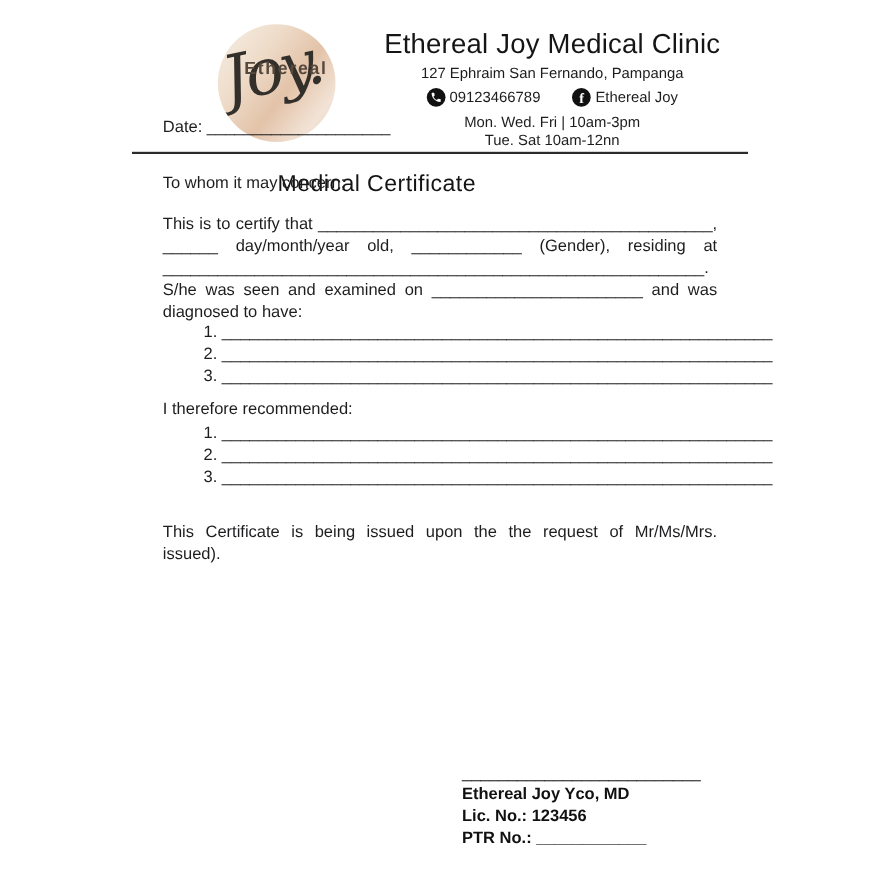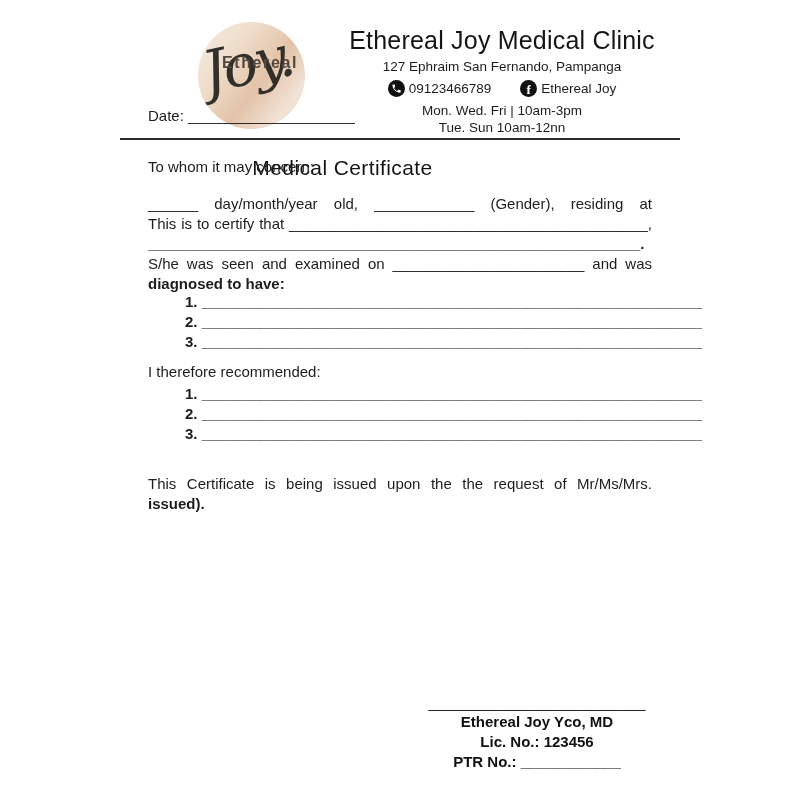--- a/index.html
+++ b/index.html
@@ -42,29 +42,29 @@
   .doc-title{
     position:absolute;left:0;top:156px;width:685px;text-align:center;margin:0;
     font-size:21px;font-weight:500;letter-spacing:0.4px;color:#141414;
   }
   .content{position:absolute;left:148px;top:0;width:504px;font-size:15px;line-height:20px;}
   .content div{white-space:nowrap;}
   .date-line{margin-top:106px;text-align:left;}
   .salutation{margin-top:31px;}
   .para1{margin-top:17px;}
   .jline{text-align:justify;text-align-last:justify;}
-  .lline{text-align:left;font-weight:bold;}
+  .lline{text-align:left;}
   .num-list{margin-top:-2px;padding-left:37px;}
   .recommend-label{margin-top:10px;}
   .num-list2{margin-top:2px;padding-left:37px;}
   .closing{margin-top:30px;}
 
   
   .signature{
-    position:absolute;left:420px;top:694px;width:234px;text-align:center;
+    position:absolute;left:420px;top:694px;width:234px;
     font-size:15px;color:#111111;
   }
   .sig-line{line-height:18px;white-space:nowrap;}
   .sig-bold{font-weight:700;font-size:15px;line-height:20px;white-space:nowrap;}
 </style>
 </head>
 <body>
 
 <div class="page">
 
@@ -87,36 +87,36 @@
         </span>
         <span class="contact-item">
           <span class="icon-circle">
             <span class="fb-glyph">f</span>
           </span>
           <span>Ethereal Joy</span>
         </span>
       </div>
       <div class="hours">
         <div>Mon. Wed. Fri | 10am-3pm</div>
-        <div>Tue. Sun 10am-12nn</div>
+        <div>Tue. Sat 10am-12nn</div>
       </div>
     </div>
   </div>
 
   <div class="divider"></div>
 
   <h1 class="doc-title">Medical Certificate</h1>
 
   <div class="content">
     <div class="date-line">Date: ____________________</div>
     <div class="salutation">To whom it may concern;</div>
 
     <div class="para1">
+      <div class="jline">This is to certify that ___________________________________________,</div>
       <div class="jline">______ day/month/year old, ____________ (Gender), residing at</div>
-      <div class="jline">This is to certify that ___________________________________________,</div>
       <div class="lline">___________________________________________________________.</div>
       <div class="jline">S/he was seen and examined on _______________________ and was</div>
       <div class="lline">diagnosed to have:</div>
     </div>
 
     <div class="num-list">
       <div class="lline">1. ____________________________________________________________</div>
       <div class="lline">2. ____________________________________________________________</div>
       <div class="lline">3. ____________________________________________________________</div>
     </div>

